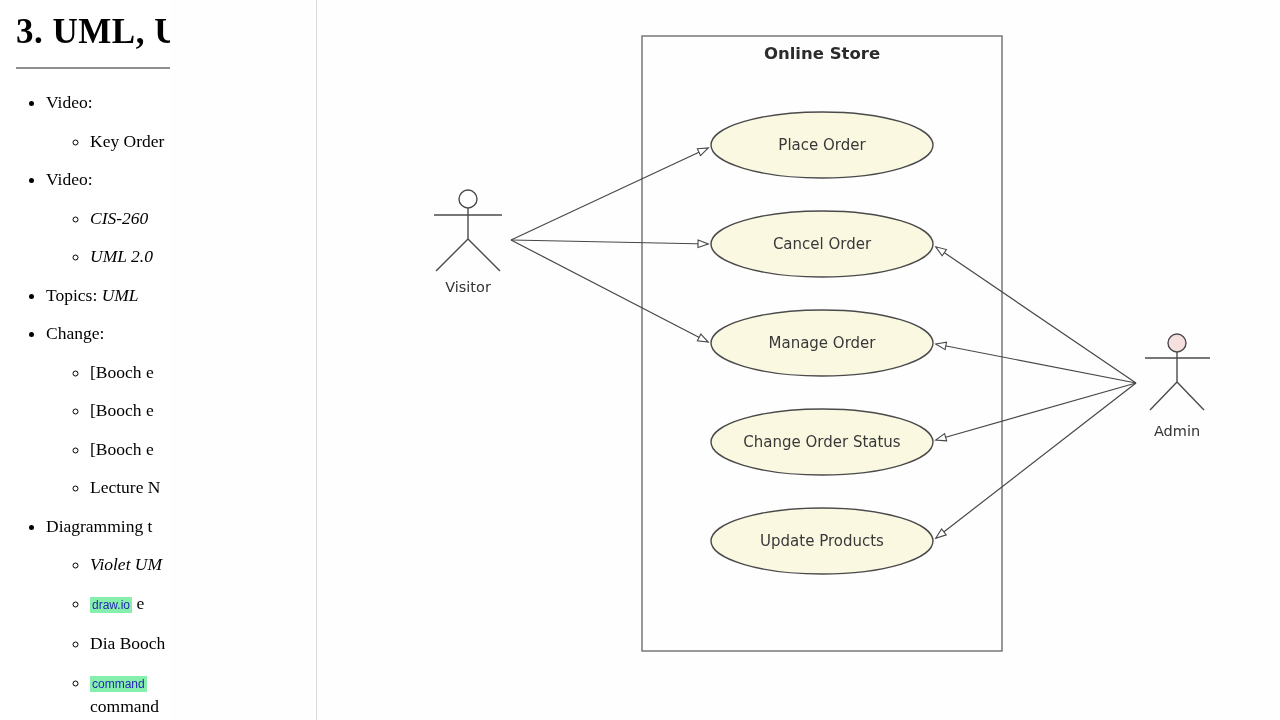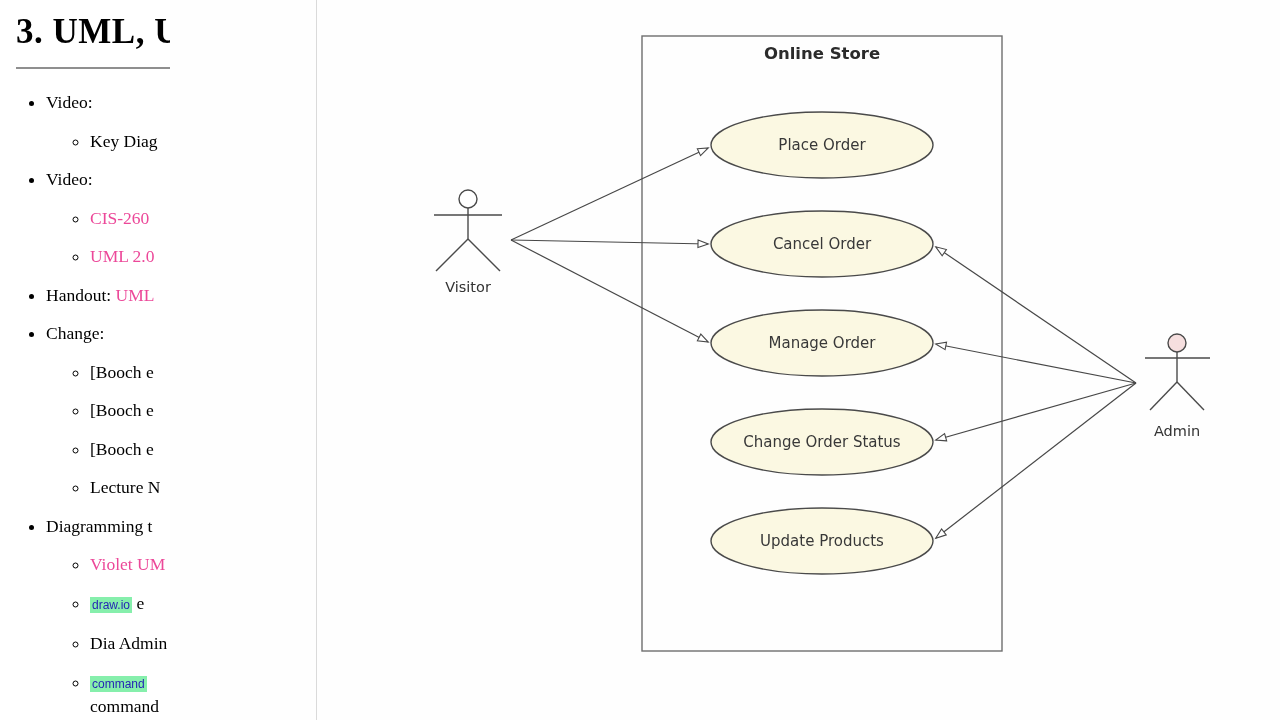--- a/index.html
+++ b/index.html
@@ -43,23 +43,24 @@
   }
   ul.lvl2 {
     list-style: circle;
     margin: 16.5px 0 0 0;
     padding-left: 44px;
   }
   li { margin-bottom: 16.5px; white-space: nowrap; }
   li:last-child { margin-bottom: 0; }
 
   a.plink {
-    color: #ec4899;
+    color: #000000;
     text-decoration: none;
     cursor: pointer;
+    font-style: italic;
   }
   a.codelink {
     font-family: Liberation Sans, sans-serif;
     font-size: 12px;
     color: #2525b4;
     text-decoration: none;
     background: #86efac;
     padding: 1px 2px;
     cursor: pointer;
   }
@@ -88,39 +89,39 @@
 
 <div class="page">
   <h1>3. UML, U</h1>
   <hr>
 
   <ul class="lvl1">
     <li>
       <span>Video:</span>
       <ul class="lvl2">
         <li>
-          <span>Key Diag</span>
+          <span>Key Order</span>
         </li>
       </ul>
     </li>
 
     <li>
       <span>Video:</span>
       <ul class="lvl2">
         <li>
           <a class="plink">CIS-260</a>
         </li>
         <li>
           <a class="plink">UML 2.0</a>
         </li>
       </ul>
     </li>
 
     <li>
-      <span>Handout: </span><a class="plink">UML</a>
+      <span>Topics: </span><a class="plink">UML</a>
     </li>
 
     <li>
       <span>Change:</span>
       <ul class="lvl2">
         <li>
           <span>[Booch e</span>
         </li>
         <li>
           <span>[Booch e</span>
@@ -137,21 +138,21 @@
     <li>
       <span>Diagramming t</span>
       <ul class="lvl2">
         <li>
           <a class="plink">Violet UM</a>
         </li>
         <li>
           <a class="codelink">draw.io</a><span> e</span>
         </li>
         <li>
-          <span>Dia Admin</span>
+          <span>Dia Booch</span>
         </li>
         <li>
           <a class="codelink">command</a>
           <div class="line2">command</div>
         </li>
       </ul>
     </li>
   </ul>
 </div>
 

